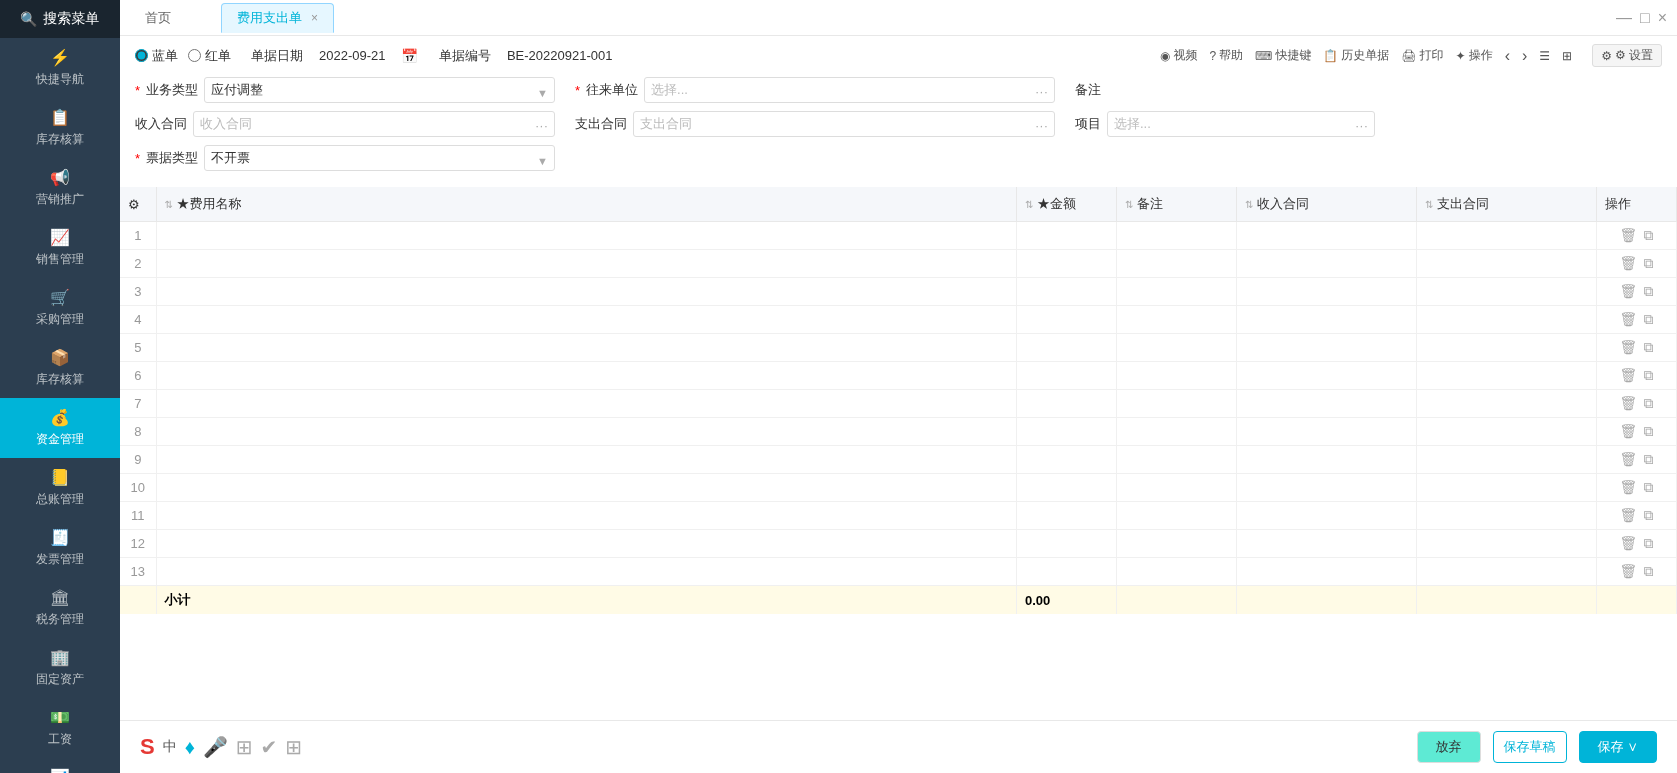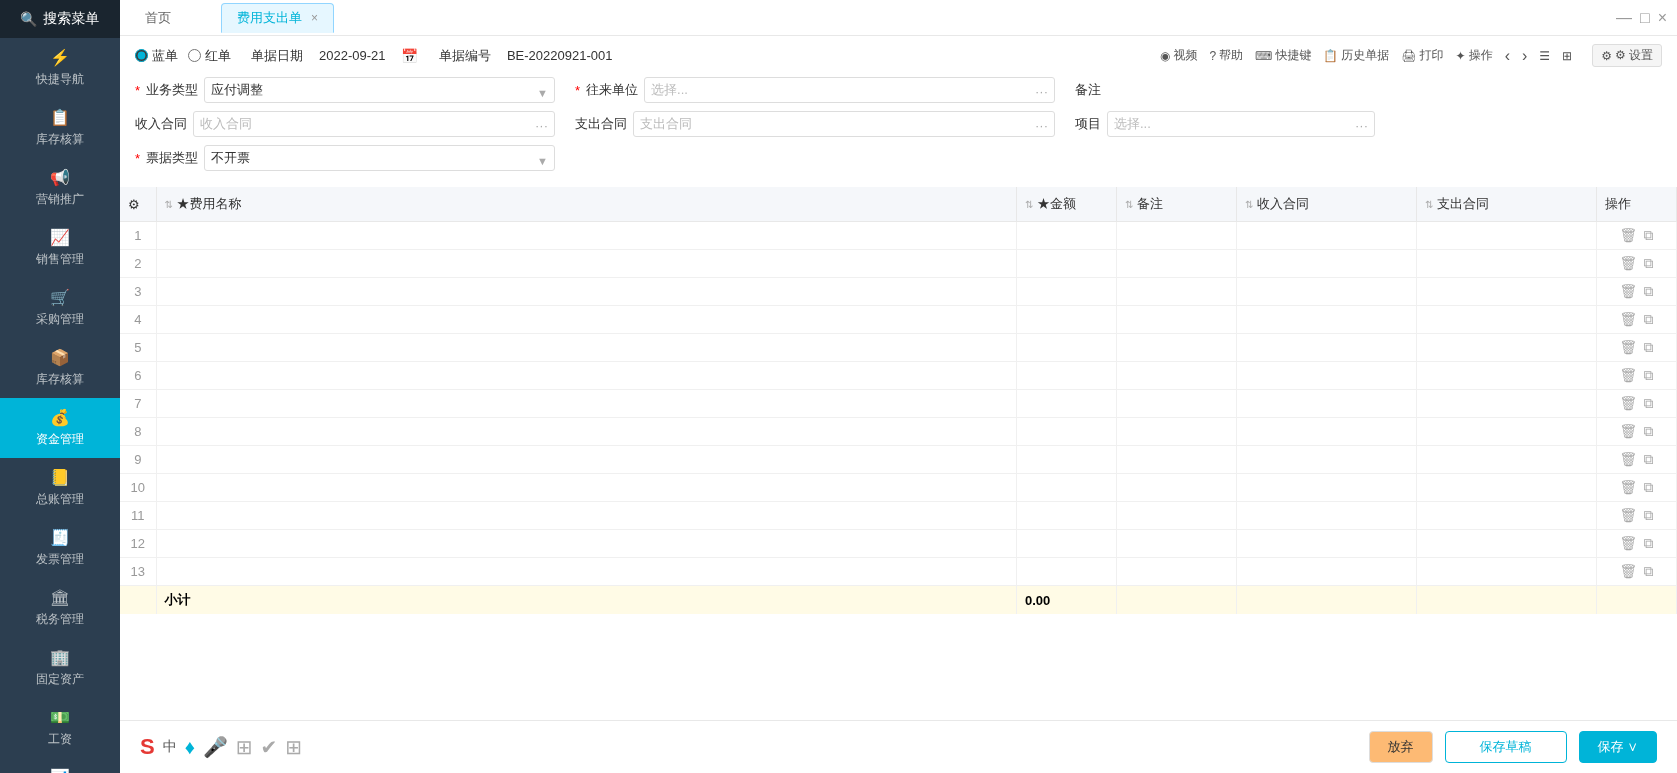--- a/index.html
+++ b/index.html
@@ -55,22 +55,22 @@
     .data-table tbody td.row-num { color: #999; text-align: center; width: 36px; }
     .subtotal-row { background: #fffbe6; }
     .subtotal-row td { padding: 5px 8px; border-right: 1px solid #f0f0f0; font-weight: bold; }
     .action-col { text-align: center; width: 80px; }
     .action-icons { display: flex; gap: 6px; justify-content: center; }
     .action-icon { color: #aaa; cursor: pointer; font-size: 14px; }
 
     
     .footer { background: #fff; padding: 10px 20px; display: flex; align-items: center; justify-content: flex-end; border-top: 1px solid #e8e8e8; gap: 12px; }
     .footer-left { display: flex; align-items: center; gap: 8px; color: #aaa; font-size: 20px; }
-    .btn-abandon { background: #fdba74; border: 1px solid #ddd; border-radius: 4px; padding: 6px 18px; color: #333; cursor: pointer; font-size: 13px; }
-    .btn-save-draft { background: #fff; border: 1px solid #00b4d8; border-radius: 4px; padding: 6px 34px; color: #00b4d8; cursor: pointer; font-size: 13px; text-align: center; }
+    .btn-abandon { background: #5eead4; border: 1px solid #ddd; border-radius: 4px; padding: 6px 18px; color: #333; cursor: pointer; font-size: 13px; }
+    .btn-save-draft { background: #fff; border: 1px solid #00b4d8; border-radius: 4px; padding: 6px 10px; color: #00b4d8; cursor: pointer; font-size: 13px; text-align: center; }
     .btn-save { background: #00b4d8; border: 1px solid #00b4d8; border-radius: 4px; padding: 6px 18px; color: #fff; cursor: pointer; font-size: 13px; display: flex; align-items: center; gap: 4px; }
     
     .form-section { background: #fff; padding: 8px 15px; }
   </style>
 </head>
 <body>
 
 <div class="sidebar">
   <div class="sidebar-top">
     <div class="sidebar-search">

